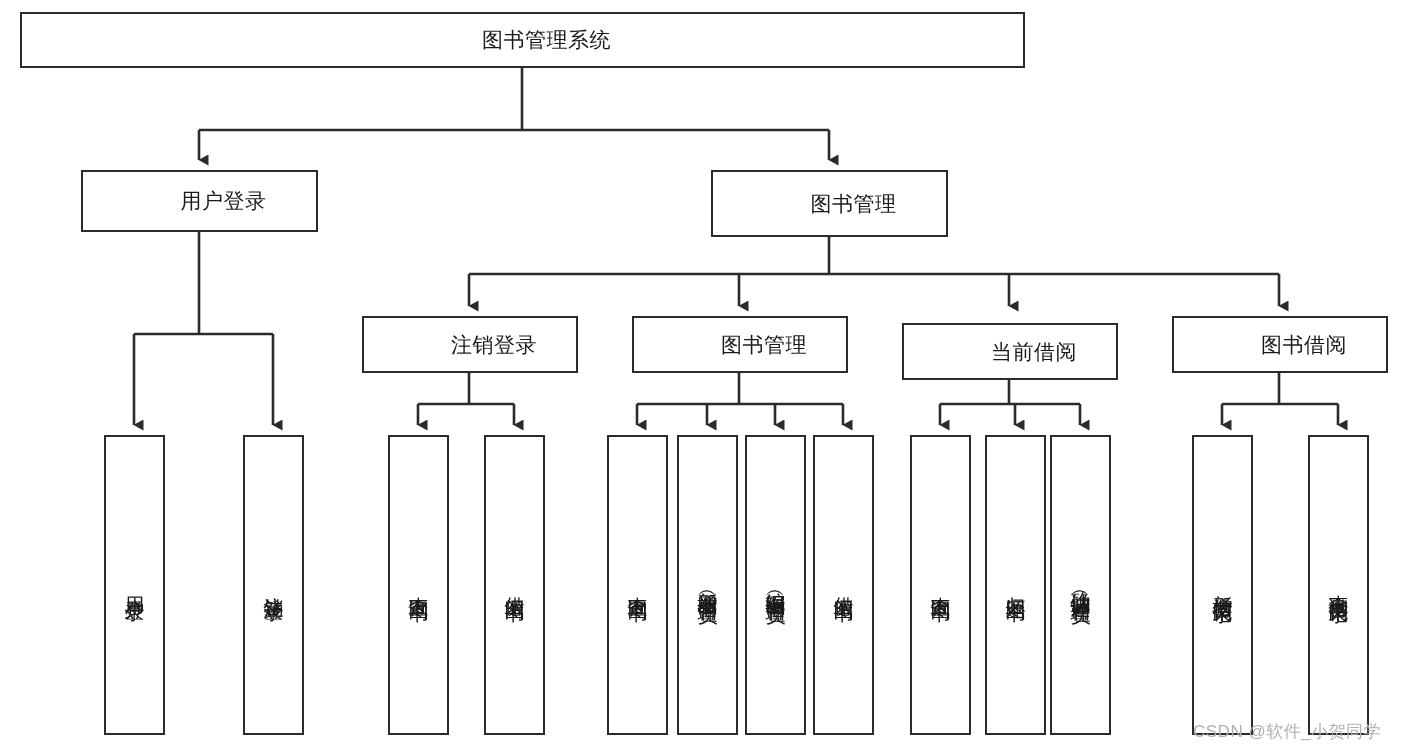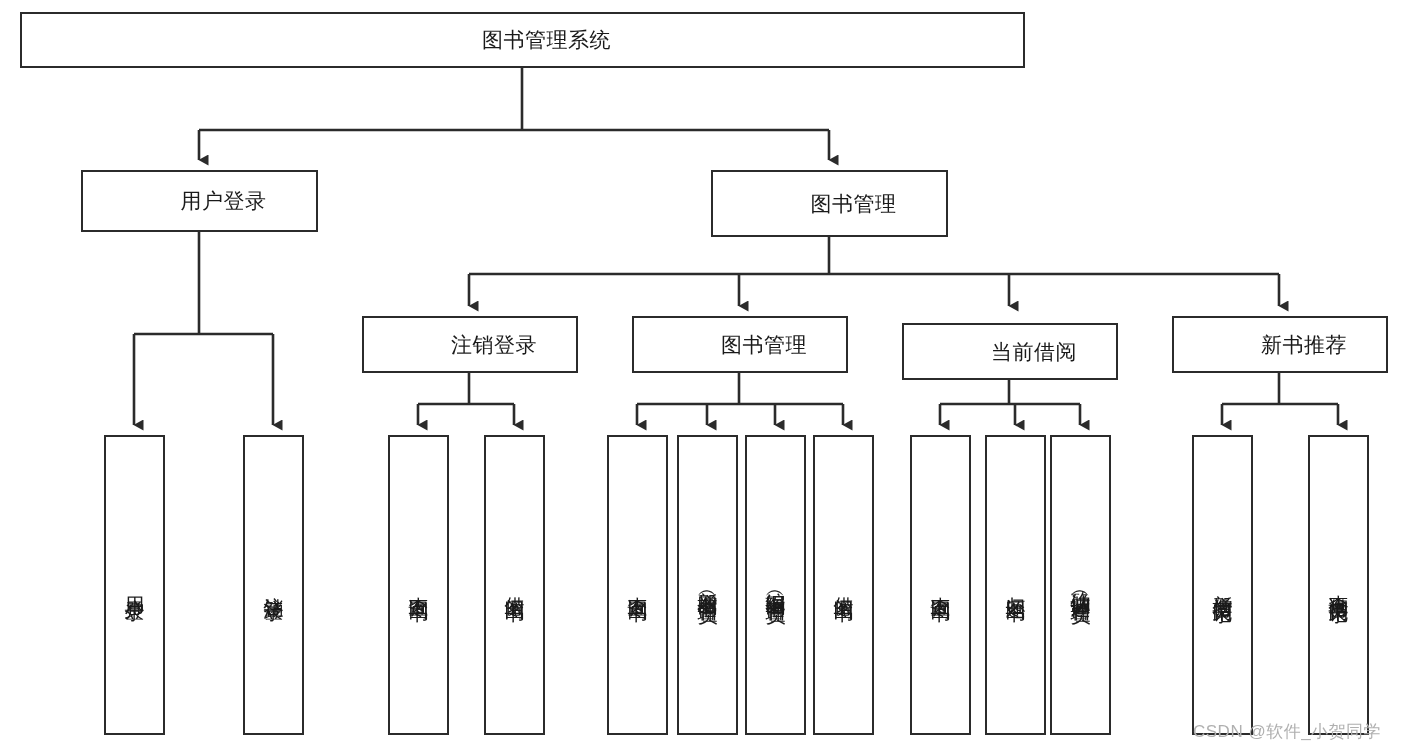--- a/index.html
+++ b/index.html
@@ -128,21 +128,21 @@
   </svg>
 
   <div class="node horiz" id="n-root" style="left: 20px; top: 12px; width: 1005px; height: 56px;">图书管理系统</div>
 
   <div class="node horiz" style="left: 81px; top: 170px; width: 237px; height: 62px;">用户登录</div>
   <div class="node horiz" style="left: 711px; top: 170px; width: 237px; height: 67px;">图书管理</div>
 
   <div class="node horiz" style="left: 362px; top: 316px; width: 216px; height: 57px;">注销登录</div>
   <div class="node horiz" style="left: 632px; top: 316px; width: 216px; height: 57px;">图书管理</div>
   <div class="node horiz" style="left: 902px; top: 316px; width: 216px; height: 57px; margin-top: 7px;">当前借阅</div>
-  <div class="node horiz" style="left: 1172px; top: 316px; width: 216px; height: 57px;">新书推荐</div>
+  <div class="node horiz" style="left: 1172px; top: 316px; width: 216px; height: 57px;">图书借阅</div>
 
   <div class="node vert" style="left: 104px; top: 435px; width: 61px; height: 300px;">用户登录</div>
   <div class="node vert" style="left: 243px; top: 435px; width: 61px; height: 300px;">注销登录</div>
   <div class="node vert" style="left: 388px; top: 435px; width: 61px; height: 300px;">查询图书</div>
   <div class="node vert" style="left: 484px; top: 435px; width: 61px; height: 300px;">借阅图书</div>
   <div class="node vert" style="left: 607px; top: 435px; width: 61px; height: 300px;">查询图书</div>
   <div class="node vert" style="left: 677px; top: 435px; width: 61px; height: 300px;">新增图书（管理员）</div>
   <div class="node vert" style="left: 745px; top: 435px; width: 61px; height: 300px;">编辑图书（管理员）</div>
   <div class="node vert" style="left: 813px; top: 435px; width: 61px; height: 300px;">借阅图书</div>
   <div class="node vert" style="left: 910px; top: 435px; width: 61px; height: 300px;">查询图书</div>

